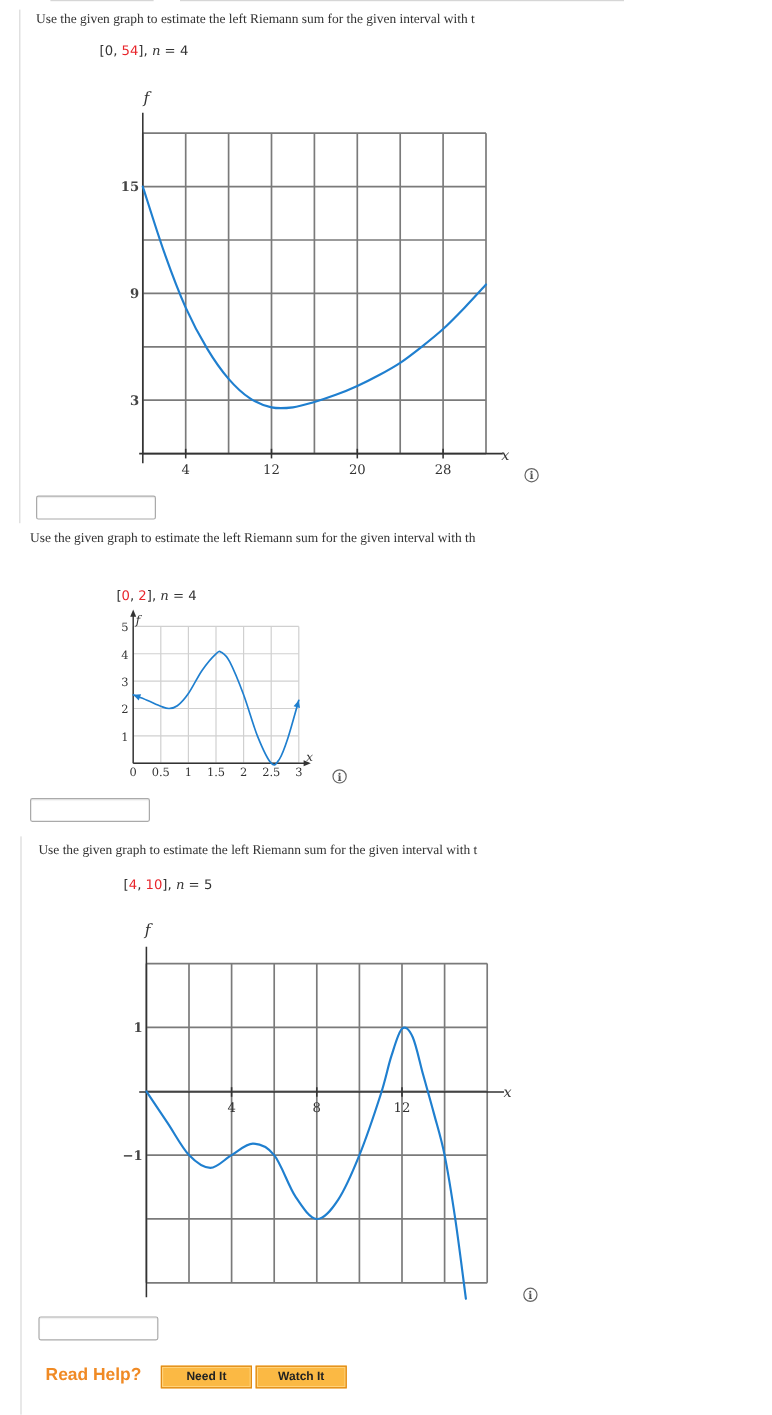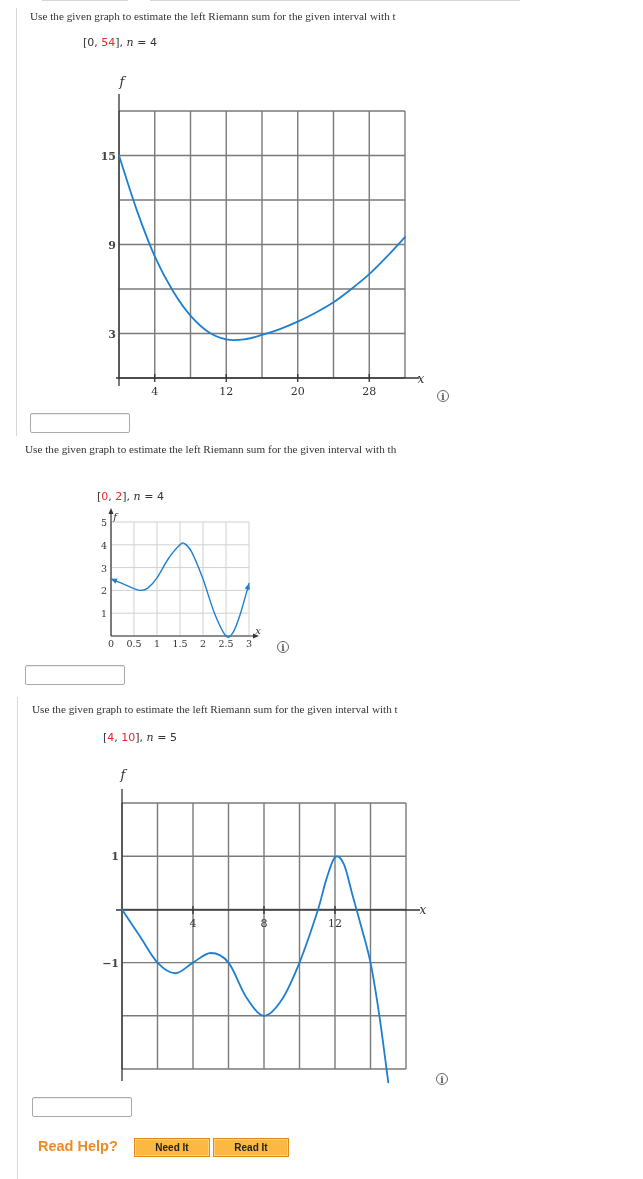--- a/index.html
+++ b/index.html
@@ -161,13 +161,13 @@
     <g>
       <circle cx="442" cy="1079" r="5.5" fill="#fff" stroke="#666" stroke-width="1"></circle>
       <text x="442" y="1082.5" text-anchor="middle" font-size="9" fill="#555" style="font-family:&quot;DejaVu Serif&quot;,serif;font-weight:bold;">i</text>
     </g>
   </svg>
 
 <input class="answer" style="left: 32px; top: 1097px;" type="text" value="">
 
 <div class="need-help">Read Help?</div>
 <div class="btn" style="left:134px;width:74px;">Need It</div>
-<div class="btn" style="left:213px;width:74px;">Read It</div>
+<div class="btn" style="left:213px;width:74px;">Watch It</div>
 
 </body></html>

